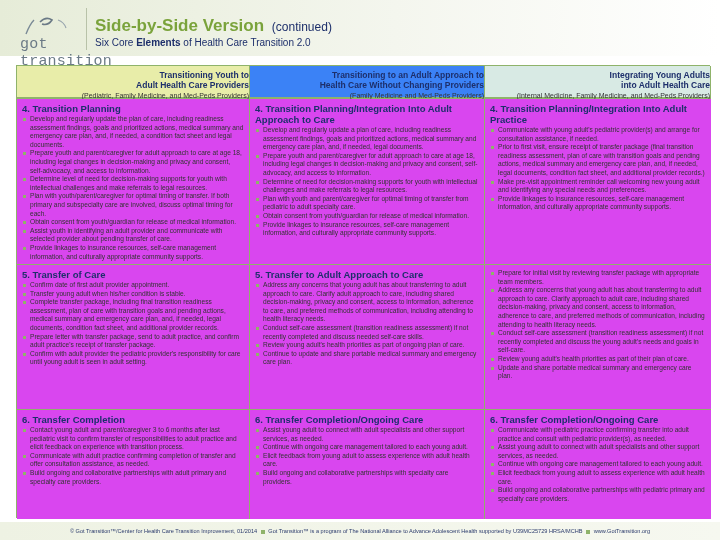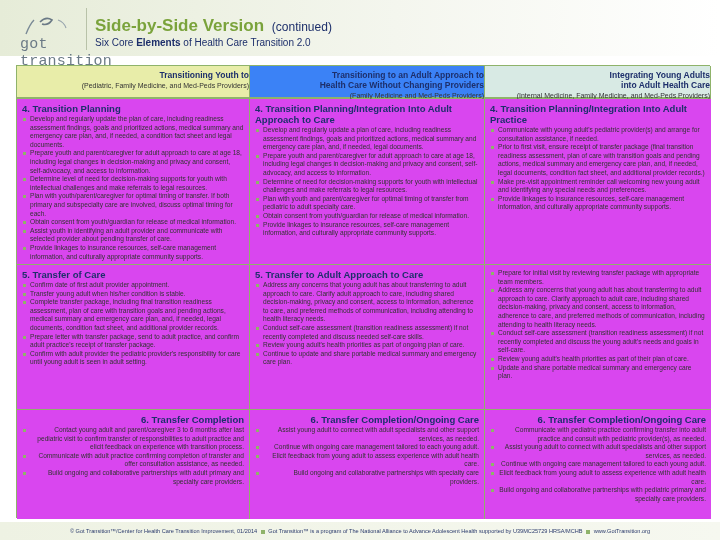--- a/index.html
+++ b/index.html
@@ -29,21 +29,21 @@
   .col-head { text-align: right; padding-top: 4px; line-height: 10px; border-right: 1px solid #8fb36a; border-bottom: 2px solid #8fb36a; }
   .col-head:last-child { border-right: none; }
   .ch1 { background: #e8eda9; }
   .ch2 { background: #3b82f6; }
   .ch3 { background: #d8eae4; }
   .col-head .h-line { font-size: 8.5px; font-weight: bold; color: #1d2f6b; display: block; }
   .col-head .h-sub { font-size: 7px; color: #333; display: block; margin-top: 1px; }
 
   .cell { padding: 4px 5px 2px 5px; border-right: 1px solid #8fb36a; border-bottom: 1px solid #8fb36a; overflow: hidden; background: #d946ef; }
   .cell.c3 { border-right: none; }
-  .cell.last { border-bottom: none; text-align: right; }
+  .cell.last { border-bottom: none; }
   .cell h3 { font-size: 9.5px; font-weight: bold; color: #1d2f6b; line-height: 11px; margin-bottom: 1px; }
   .cell ul { list-style: none; }
   .cell li { font-size: 6.6px; line-height: 8.6px; color: #333; padding-left: 8px; position: relative; }
   .cell li::before { content: ""; position: absolute; left: 1px; top: 3px; width: 3px; height: 3px; background: #8fb36a; }
 
   .footer {
     position: absolute; left: 0; top: 522px; width: 720px; height: 18px;
     background: linear-gradient(to right, #eef2e3, #f6f8f0);
     font-size: 5.6px; color: #2a3a6b; text-align: center; line-height: 18px; white-space: nowrap;
   }
@@ -68,20 +68,21 @@
   </div>
   <div class="subtitle">
     <span>Six Core </span><b>Elements</b><span> of Health Care Transition 2.0</span>
   </div>
 </div>
 
 <div class="table">
 
   <div class="col-head ch1">
     <span class="h-line">Transitioning Youth to</span>
+    <span class="h-line">Adult Health Care Providers</span>
     <span class="h-sub">(Pediatric, Family Medicine, and Med-Peds Providers)</span>
   </div>
   <div class="col-head ch2">
     <span class="h-line">Transitioning to an Adult Approach to</span>
     <span class="h-line">Health Care Without Changing Providers</span>
     <span class="h-sub">(Family Medicine and Med-Peds Providers)</span>
   </div>
   <div class="col-head ch3">
     <span class="h-line">Integrating Young Adults</span>
     <span class="h-line">into Adult Health Care</span>

